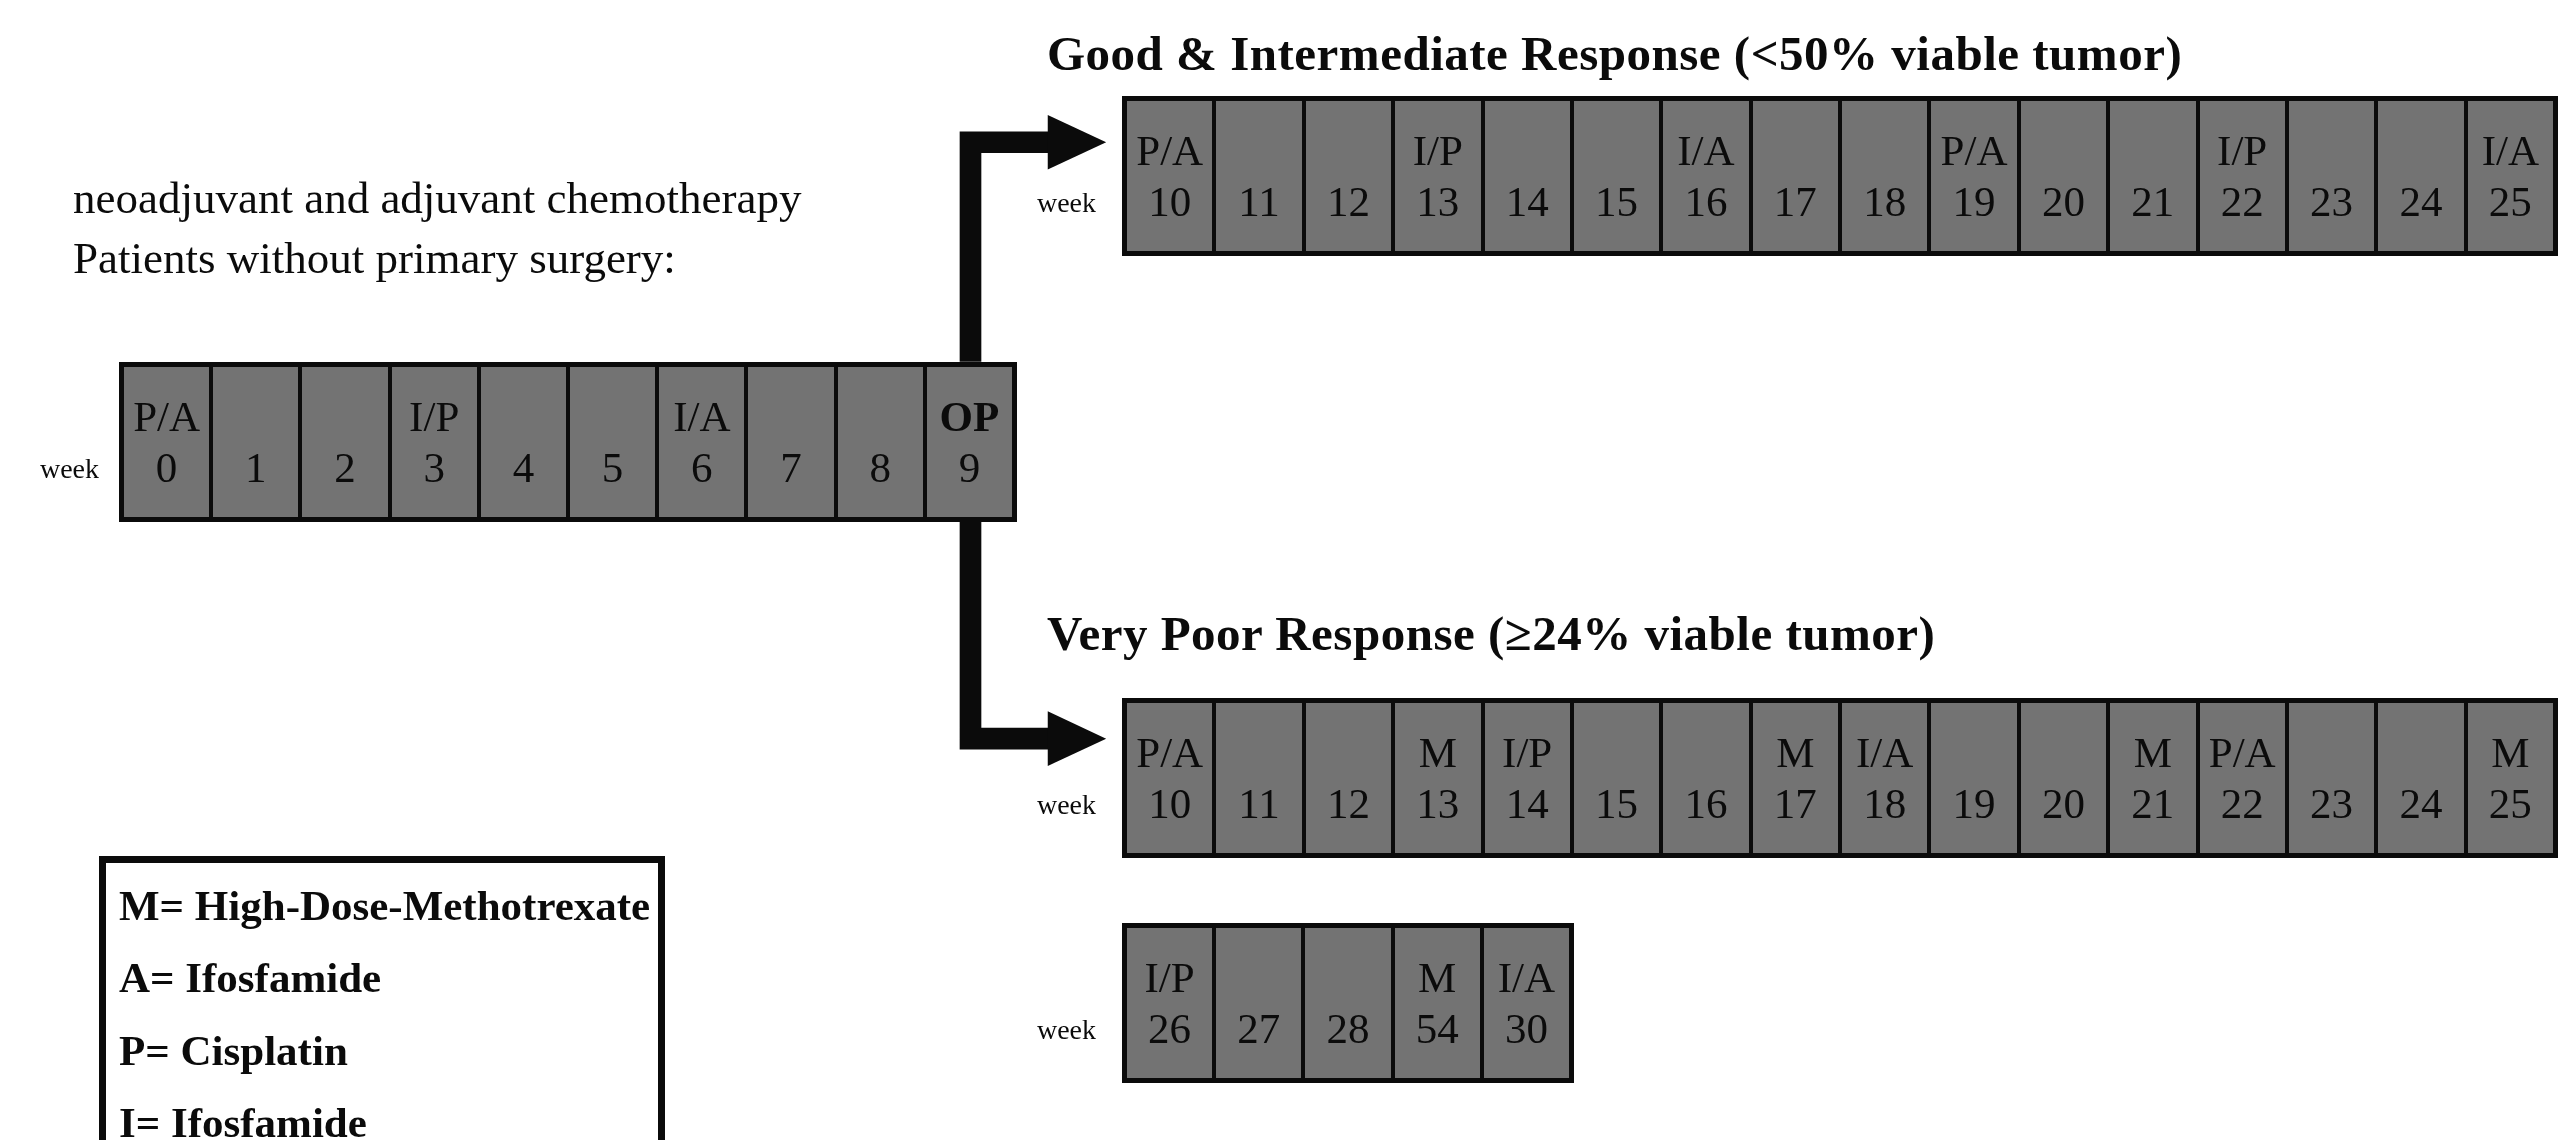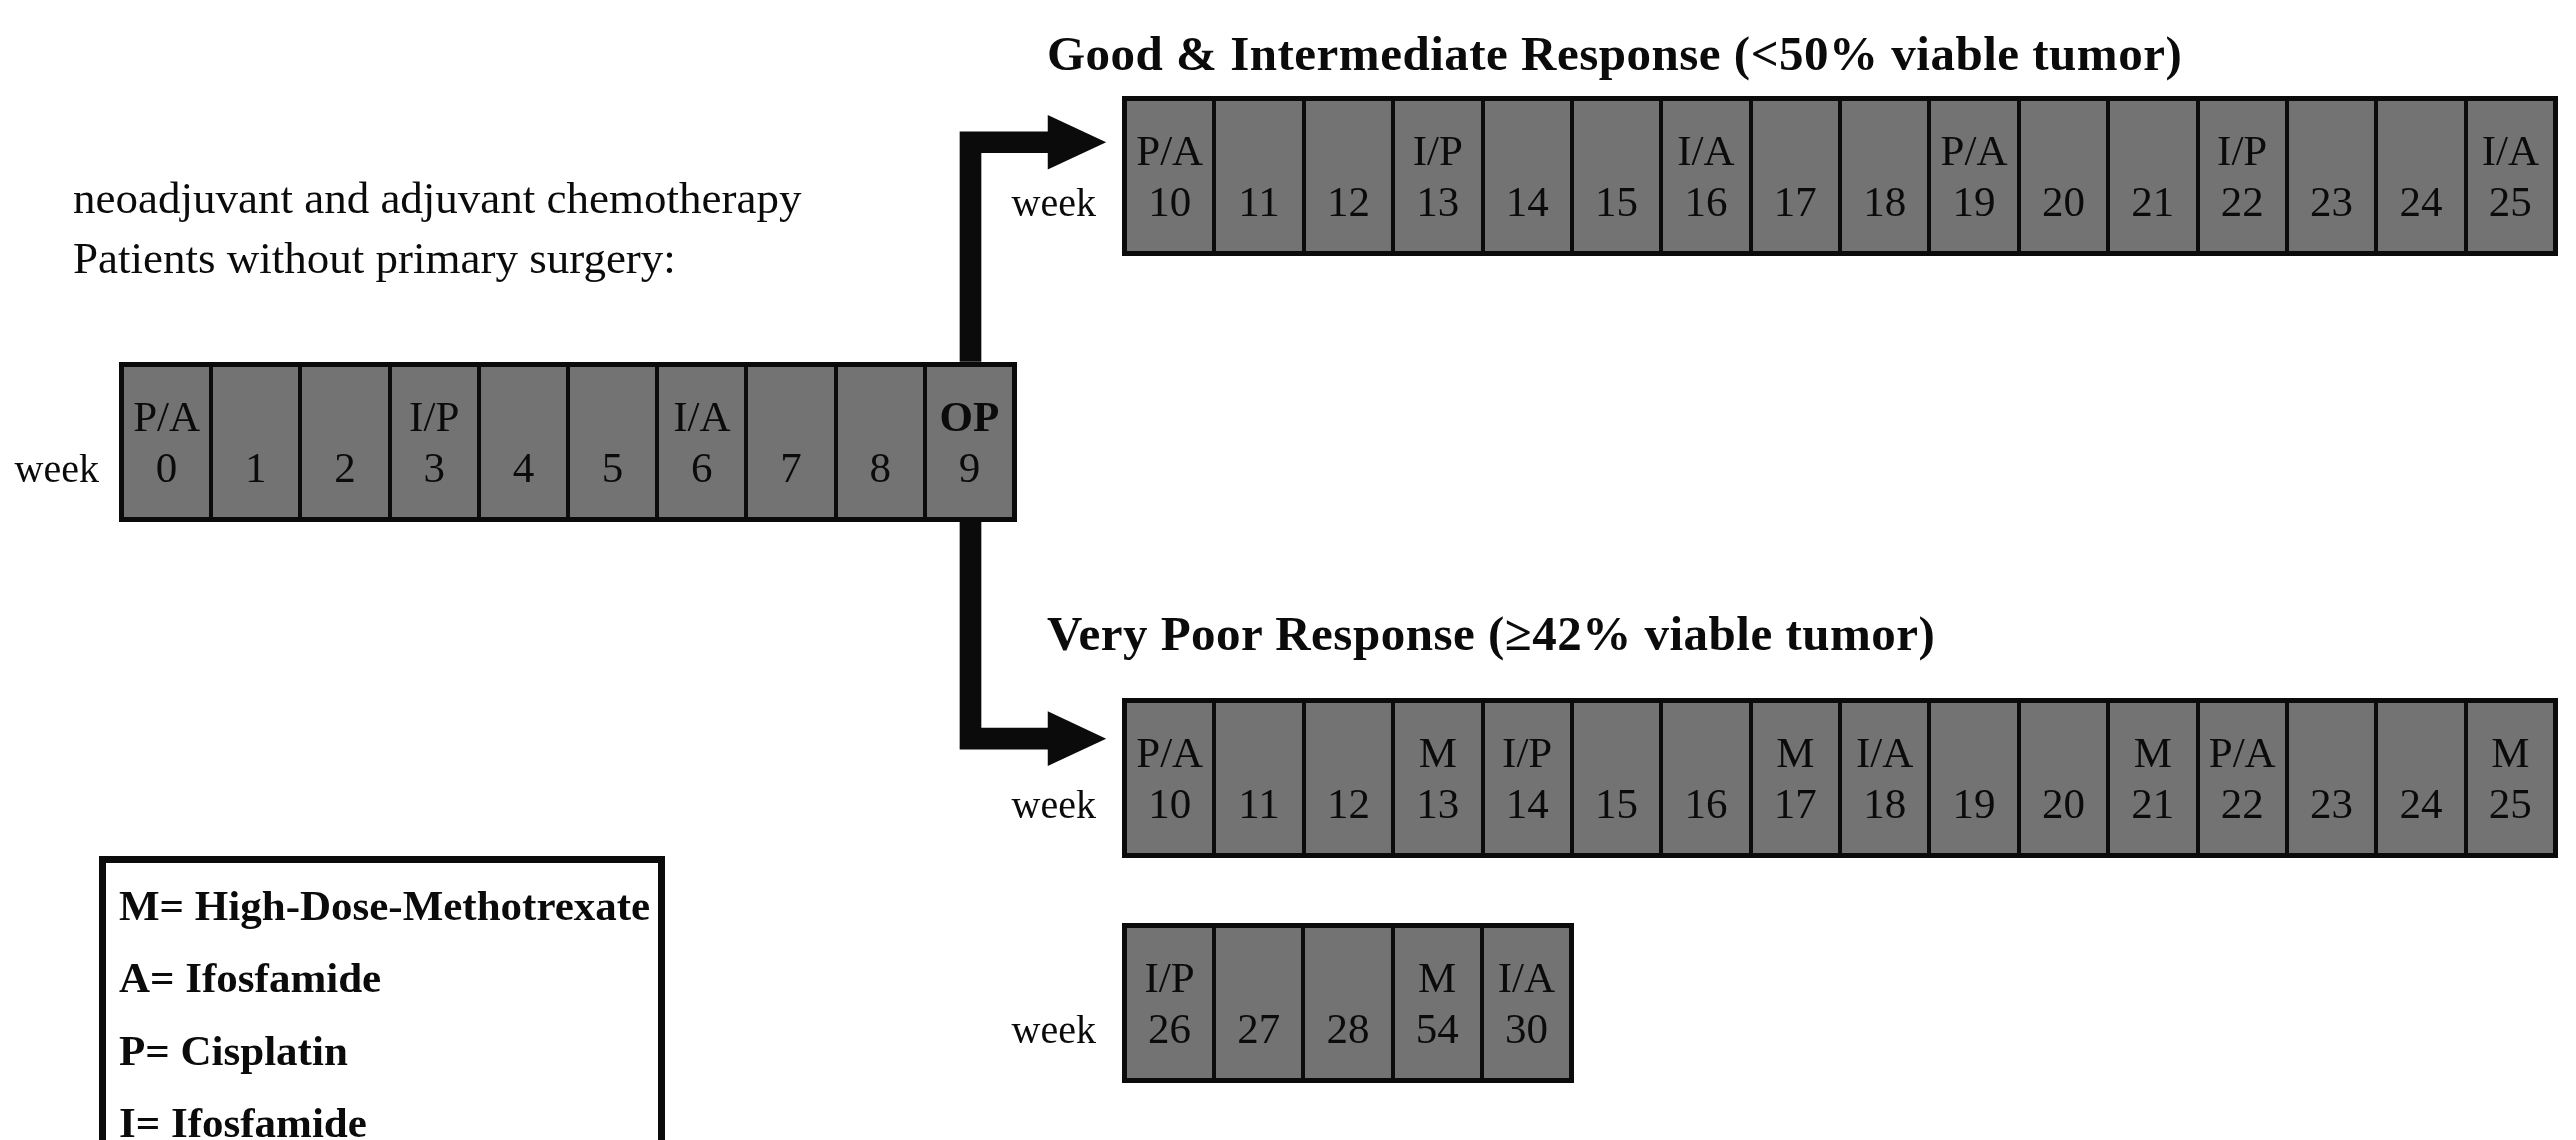--- a/index.html
+++ b/index.html
@@ -26,21 +26,21 @@
   #title-poor { left: 999px; top: 606px; }
 
   #intro-text {
     left: 73px; top: 168px;
     font-size: 45px;
     line-height: 60px;
     white-space: nowrap;
   }
 
   .week-label {
-    font-size: 40px;
+    font-size: 28px;
     line-height: 51px;
     text-align: right;
     white-space: nowrap;
   }
   #week-label-good    { right: 1480px; top: 177px; }
   #week-label-initial { right: 2477px; top: 443px; }
   #week-label-poor    { right: 1480px; top: 779px; }
   #week-label-ext     { right: 1480px; top: 1004px; }
 
   .week-row {
@@ -105,21 +105,21 @@
       <polygon points="1112,122 1112,180 1174,151" fill="#0b0b0b"></polygon>
     </g>
     <g>
       <path d="M 1030 554 L 1030 784 L 1114 784" fill="none" stroke="#0b0b0b" stroke-width="23"></path>
       <polygon points="1112,755 1112,813 1174,784" fill="#0b0b0b"></polygon>
     </g>
   </svg>
 
   <div id="title-good" class="abs fig-title">Good &amp; Intermediate Response (&lt;50% viable tumor)</div>
 
-  <div id="title-poor" class="abs fig-title">Very Poor Response (≥42% viable tumor)</div>
+  <div id="title-poor" class="abs fig-title">Very Poor Response (≥24% viable tumor)</div>
 
   <div id="intro-text" class="abs">
     <div>neoadjuvant and adjuvant chemotherapy</div>
     <div>Patients without primary surgery:</div>
   </div>
 
   <div id="week-label-good" class="abs week-label">week</div>
   <div id="week-label-initial" class="abs week-label">week</div>
   <div id="week-label-poor" class="abs week-label">week</div>
   <div id="week-label-ext" class="abs week-label">week</div>

